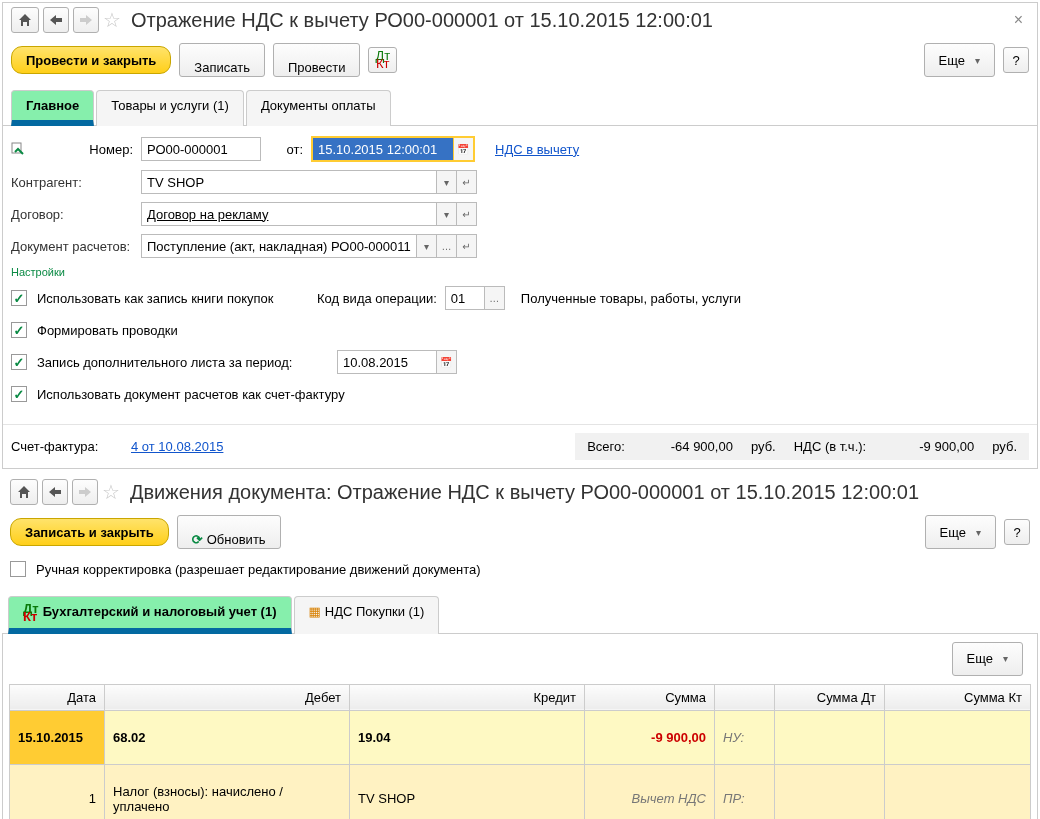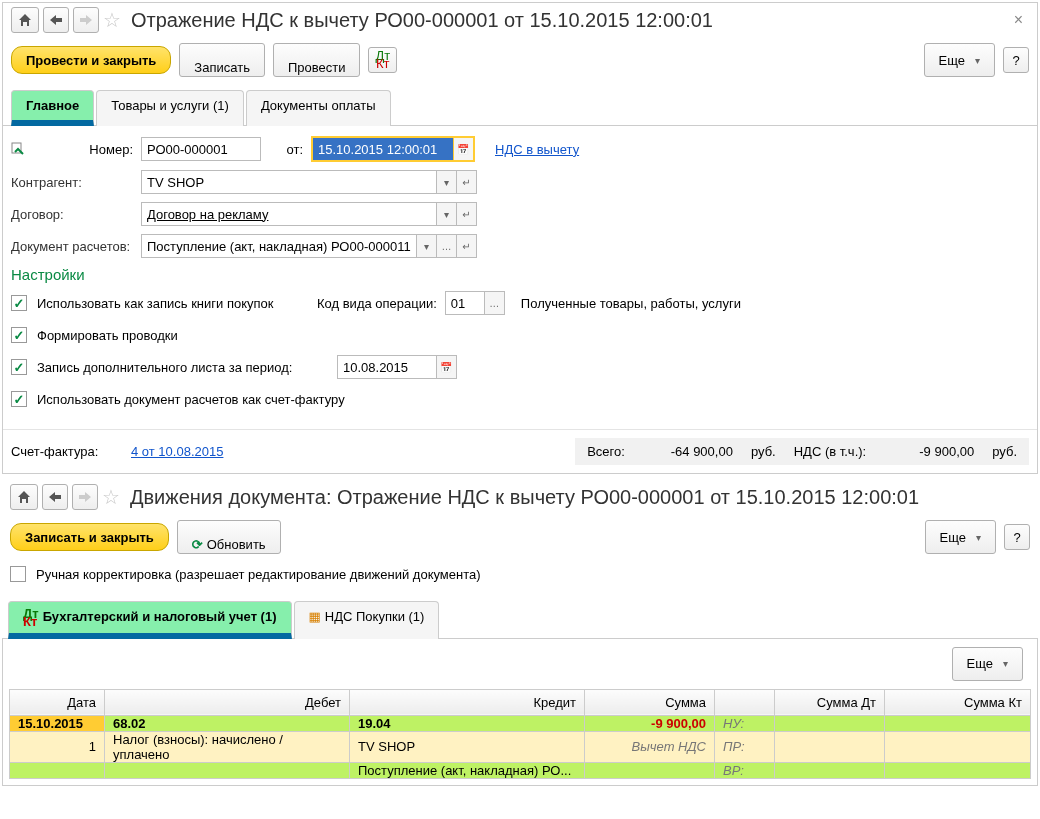--- a/index.html
+++ b/index.html
@@ -19,29 +19,29 @@
 .tabs{display:flex;border-bottom:1px solid #ccc;padding:0 8px}
 .tab{padding:7px 14px;border:1px solid #ccc;border-bottom:none;background:#f5f5f5;margin-right:2px;cursor:pointer;position:relative;top:1px;border-radius:4px 4px 0 0}
 .tab.active{background:#86efac;font-weight:bold;border-bottom:6px solid #0369a1}
 .form-area{padding:10px 8px}
 .form-row{display:flex;align-items:center;margin-bottom:8px;min-height:24px}
 .form-label{width:130px;color:#333}
 .text-input{height:24px;border:1px solid #bbb;padding:0 5px;background:#fff;font-size:13px}
 .sel-wrap{display:inline-flex;border:2px solid #fc3}
 .btn-sq{width:20px;height:24px;border:1px solid #bbb;border-left:none;background:#f5f5f5;display:inline-flex;align-items:center;justify-content:center;cursor:pointer;font-size:10px;color:#666}
 .link{color:#1155cc;text-decoration:underline;cursor:pointer}
-.settings-h{color:#0a8a44;font-size:15px;margin:8px 0}
+.settings-h{color:#0a8a44;font-size:11px;margin:8px 0}
 .chk{width:16px;height:16px;border:1px solid #999;display:inline-flex;align-items:center;justify-content:center;margin-right:10px;color:#0a8a44;font-weight:bold;cursor:pointer}
 .footer-row{display:flex;align-items:center;padding:8px;border-top:1px solid #e4e4e4}
 .totals{background:#f1f1f1;padding:6px 12px;display:flex;gap:18px;align-items:center}
 .grid{border:1px solid #ccc;border-collapse:collapse;width:100%;margin-top:4px}
 .grid th{background:linear-gradient(#fdfdfd,#ececec);border:1px solid #ccc;padding:5px 8px;text-align:right;font-weight:normal}
-.grid td{border:1px solid #ccc;padding:0 8px;vertical-align:middle}
+.grid td{border:1px solid #ccc;padding:19px 8px;vertical-align:middle}
 .row-ysel td:first-child{background:#fc3;font-weight:bold}
-.row-y td{background:#bef264}
+.row-y td{background:#fef9c3}
 .row-y2 td{background:#fff2c2}
 .red{color:#c00;font-weight:bold;text-align:right}
 .ital{font-style:italic;color:#777}
 .mini-icon{width:14px;height:14px;display:inline-block}
 .dktr{font-size:9px;line-height:8px;display:flex;flex-direction:column}
 .dktr .d{color:#0a7a0a}.dktr .k{color:#c00}
 .refresh-icon{color:#0a8a44;font-weight:bold;margin-right:4px}
 .grid-tools{display:flex;justify-content:flex-end;padding:4px 8px}
 svg{display:block}
 </style>

